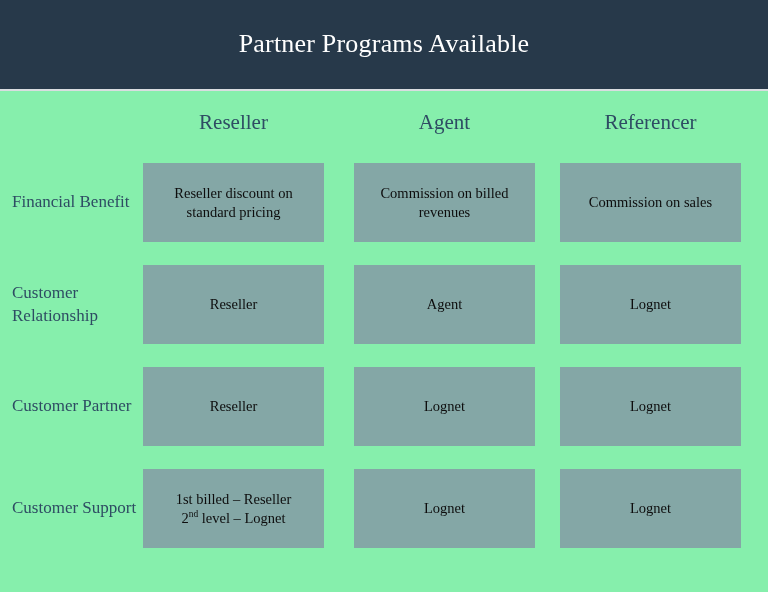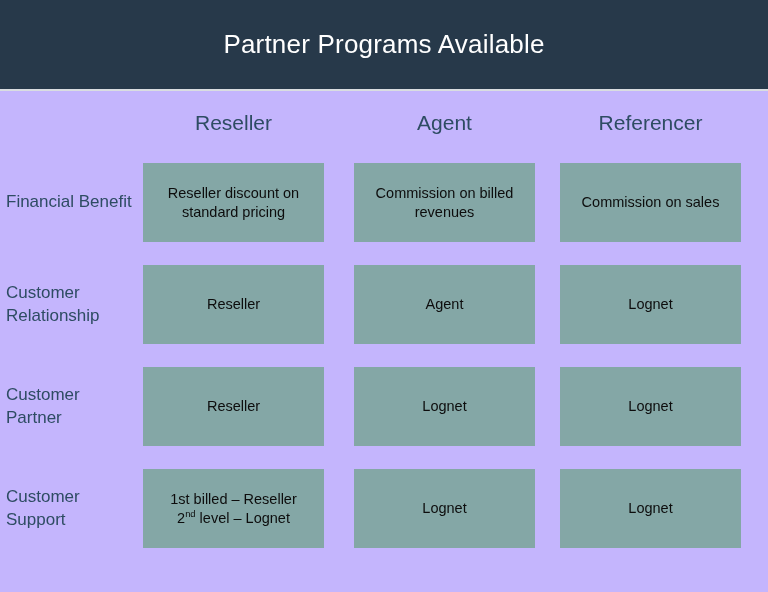--- a/index.html
+++ b/index.html
@@ -10,21 +10,22 @@
     width: 768px;
     height: 592px;
     background: #ffffff;
     font-family: "Liberation Sans", sans-serif;
     overflow: hidden;
   }
   .slide {
     position: relative;
     width: 768px;
     height: 592px;
-    background: #c4b5fd;
+    background: #86efac;
+    font-family: Liberation Serif, serif;
   }
 
   
   .title-banner {
     position: absolute;
     left: 0;
     top: 0;
     width: 768px;
     height: 89px;
     background: #27394a;
@@ -89,21 +90,21 @@
     margin-bottom: 23px;
     display: flex;
     align-items: stretch;
   }
   .row:last-child { margin-bottom: 18px; }
 
   .row-label {
     width: 143px;
     flex: none;
     box-sizing: border-box;
-    padding-left: 6px;
+    padding-left: 12px;
     padding-right: 4px;
     display: flex;
     align-items: center;
     color: #2e4c63;
     font-size: 17px;
     font-weight: 400;
     line-height: 1.32;
   }
 
   .cells {

